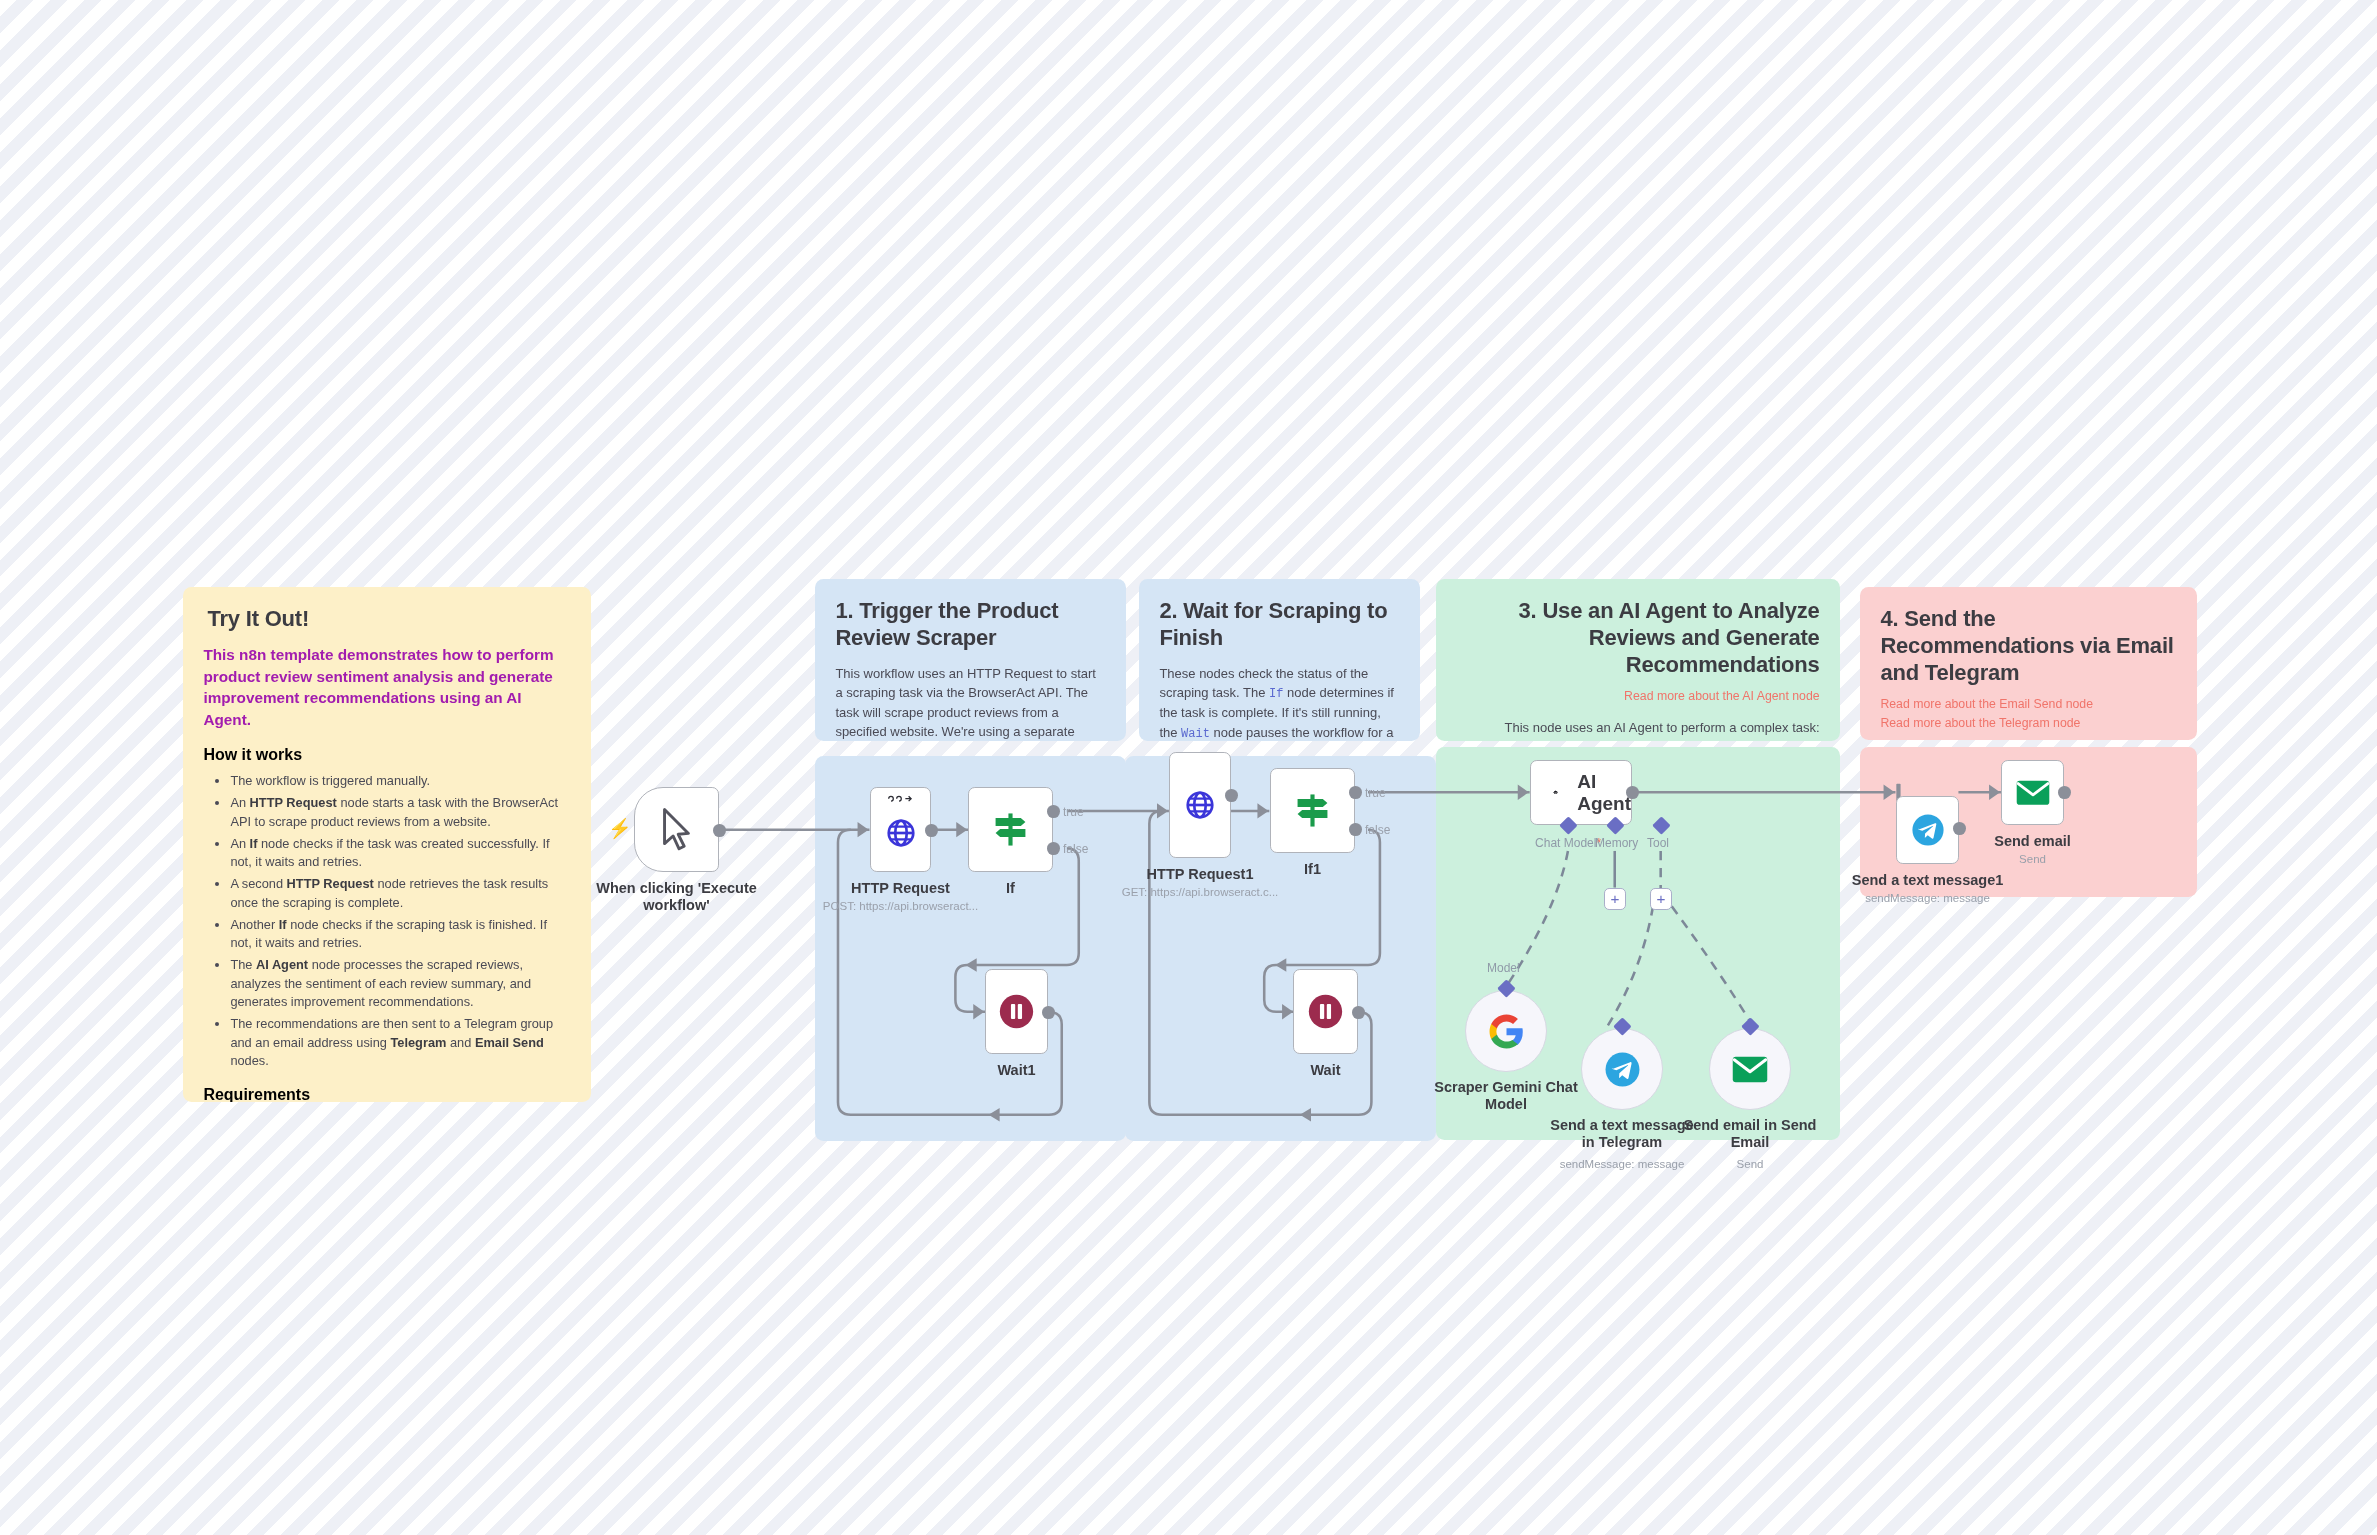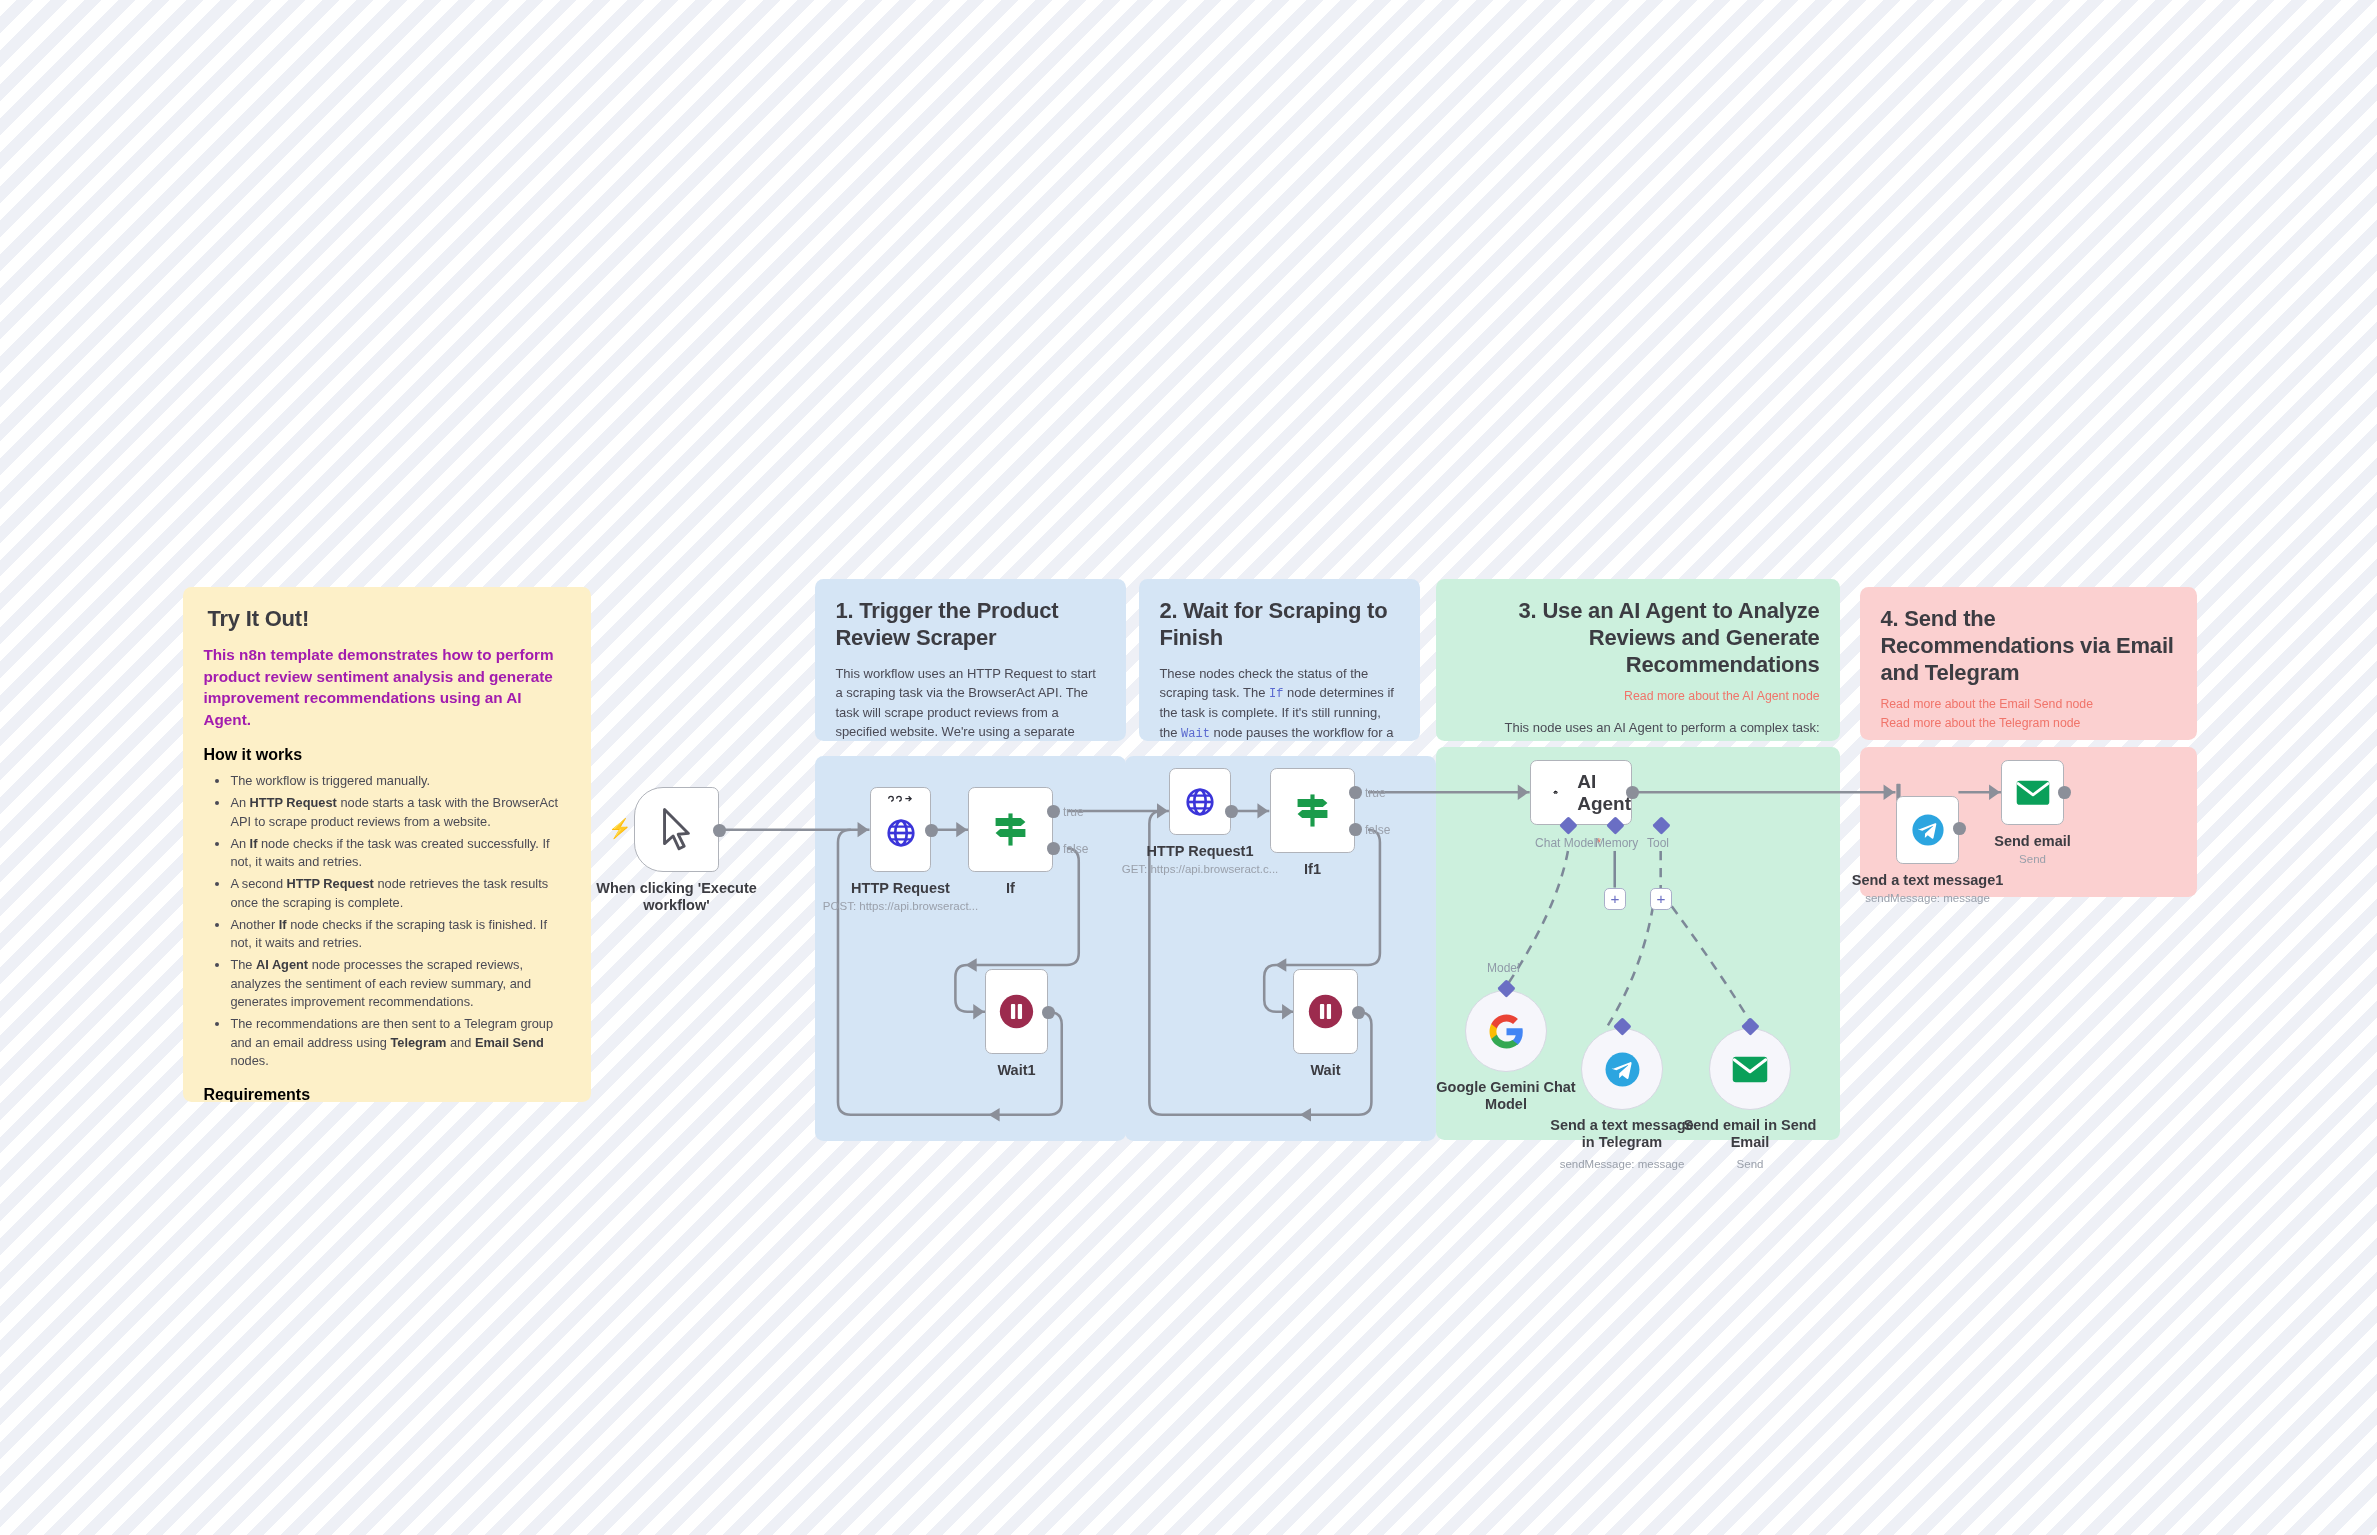--- a/index.html
+++ b/index.html
@@ -460,21 +460,21 @@
       <svg viewBox="0 0 40 40" width="37" height="37">
         <circle cx="20" cy="20" r="18" fill="#9c2b4e"></circle>
         <rect x="14" y="12" width="4.6" height="16" fill="#ffffff" rx="1"></rect>
         <rect x="21.4" y="12" width="4.6" height="16" fill="#ffffff" rx="1"></rect>
       </svg>
     </div>
     <div class="io-dot" style="left:57px; top:37px;"></div>
     <div class="node-label">Wait1</div>
   </div>
 
-  <div class="node" style="left:1169px; top:768px; width:62px; height:67px;">
+  <div class="node" style="left:1169px; top:752px; width:62px; height:106px;">
     <div class="node-box">
       <svg viewBox="0 0 24 24" width="32" height="32">
         <circle cx="12" cy="12" r="9.2" fill="none" stroke="#3b35d9" stroke-width="2"></circle>
         <ellipse cx="12" cy="12" rx="4.3" ry="9.2" fill="none" stroke="#3b35d9" stroke-width="2"></ellipse>
         <line x1="2.8" y1="12" x2="21.2" y2="12" stroke="#3b35d9" stroke-width="2"></line>
         <line x1="4.3" y1="7.2" x2="19.7" y2="7.2" stroke="#3b35d9" stroke-width="1.7"></line>
         <line x1="4.3" y1="16.8" x2="19.7" y2="16.8" stroke="#3b35d9" stroke-width="1.7"></line>
       </svg>
     </div>
     <div class="io-dot" style="left:56px; top:37px;"></div>
@@ -546,21 +546,21 @@
     <div class="subnode-circle">
       <svg viewBox="0 0 48 48" width="37" height="37">
         <path fill="#4285F4" d="M45.1 24.5c0-1.6-.1-3.2-.4-4.7H24v9h11.9c-.5 2.8-2.1 5.1-4.4 6.7v5.6h7.1c4.2-3.8 6.5-9.5 6.5-16.6z"></path>
         <path fill="#34A853" d="M24 46c5.9 0 10.9-2 14.6-5.4l-7.1-5.6c-2 1.3-4.5 2.1-7.5 2.1-5.8 0-10.7-3.9-12.4-9.1H4.2v5.8C7.9 41.2 15.3 46 24 46z"></path>
         <path fill="#FBBC05" d="M11.6 28c-.4-1.3-.7-2.6-.7-4s.3-2.7.7-4v-5.8H4.2C2.8 17.2 2 20.5 2 24s.8 6.8 2.2 9.8l7.4-5.8z"></path>
         <path fill="#EA4335" d="M24 10.9c3.3 0 6.2 1.1 8.5 3.3l6.3-6.3C34.9 4.3 29.9 2 24 2 15.3 2 7.9 6.8 4.2 14.2l7.4 5.8c1.7-5.2 6.6-9.1 12.4-9.1z"></path>
       </svg>
     </div>
     <div class="diamond" style="left:35px; top:-7.7px;"></div>
     <div class="port-label" style="left:22px; top:-29px;">Model</div>
-    <div class="subnode-label" style="width:145px;">Google Gemini Chat Model</div>
+    <div class="subnode-label" style="width:145px;">Scraper Gemini Chat Model</div>
   </div>
 
   <div class="subnode" style="left:1581px; top:1028px; width:82px; height:82px;">
     <div class="subnode-circle">
       <svg viewBox="0 0 48 48" width="37" height="37">
         <circle cx="24" cy="24" r="22" fill="#2ca5e0"></circle>
         <path fill="#ffffff" d="M11 23.4l23-8.9c1.1-.4 2 .3 1.7 1.9l-3.9 18.5c-.3 1.3-1.1 1.6-2.2 1l-6-4.4-2.9 2.8c-.3.3-.6.6-1.2.6l.4-6.1 11.2-10.1c.5-.4-.1-.7-.8-.3L16 25.1l-5-1.6c-1.1-.3-1.1-1.1.0-1.1z"></path>
       </svg>
     </div>
     <div class="diamond" style="left:35px; top:-7.7px;"></div>

